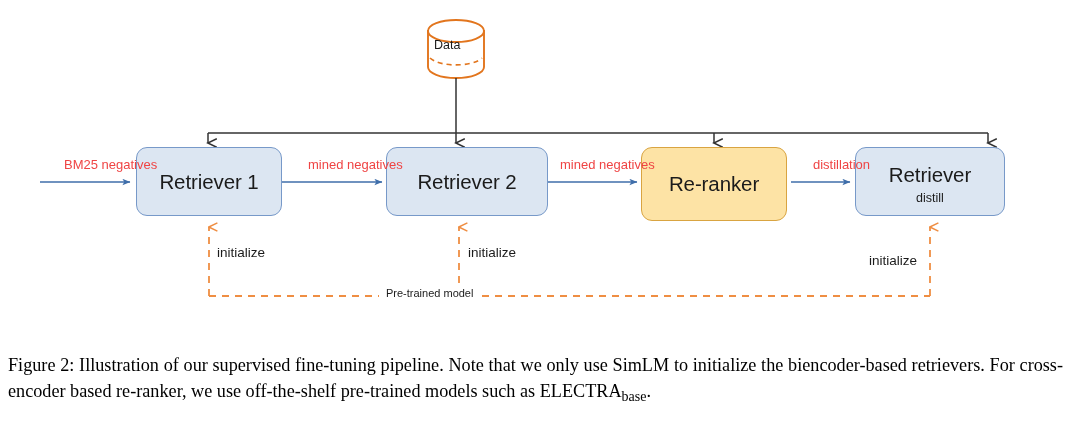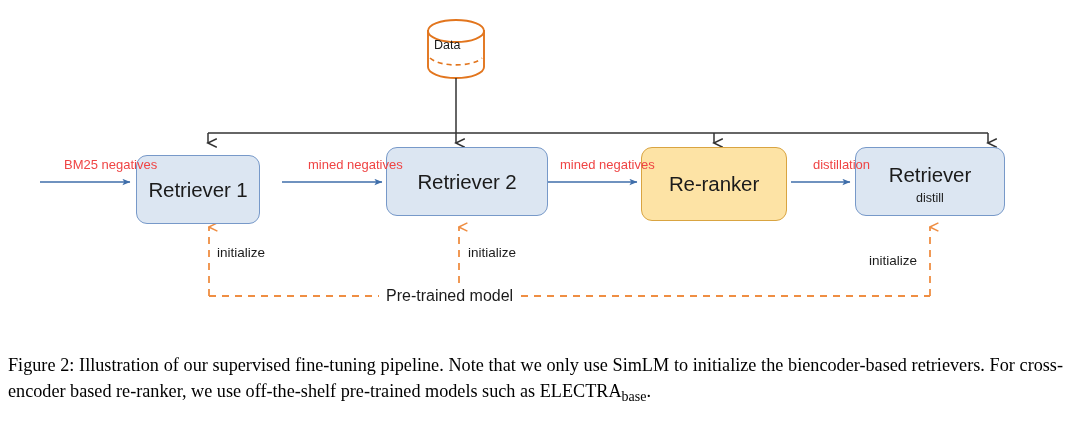--- a/index.html
+++ b/index.html
@@ -63,21 +63,21 @@
   }
   .init-label {
     position: absolute;
     font-size: 13.5px;
     color: #1b1b1b;
     white-space: nowrap;
     line-height: 1;
   }
   .pretrained-label {
     position: absolute;
-    font-size: 16px;
+    font-size: 11px;
     color: #1b1b1b;
     white-space: nowrap;
     line-height: 1;
     background: #ffffff;
     padding: 0 7px;
   }
   .cylinder-label {
     position: absolute;
     font-size: 12.5px;
     color: #1b1b1b;
@@ -145,21 +145,21 @@
     <g fill="none" stroke="#ef8e43" stroke-width="1.8" stroke-dasharray="7,6">
       <path d="M209,296 L209,227" marker-end="url(#arrow-orange)"></path>
       <path d="M459,296 L459,227" marker-end="url(#arrow-orange)"></path>
       <path d="M930,296 L930,227" marker-end="url(#arrow-orange)"></path>
       <path d="M209,296 L930,296"></path>
     </g>
   </svg>
 
   <div class="cylinder-label" style="left:434px; top:39px;text-align:center;">Data</div>
 
-  <div class="node-box blue" style="left:136px; top:147px; width:124px; height:69px;margin-top:8px;">
+  <div class="node-box blue" style="left:136px; top:147px; width:146px; height:69px;">
     <span>Retriever 1</span>
   </div>
 
   <div class="node-box blue" style="left:386px; top:147px; width:162px; height:69px;">
     <span>Retriever 2</span>
   </div>
 
   <div class="node-box yellow" style="left:641px; top:147px; width:146px; height:74px;">
     <span>Re-ranker</span>
   </div>

